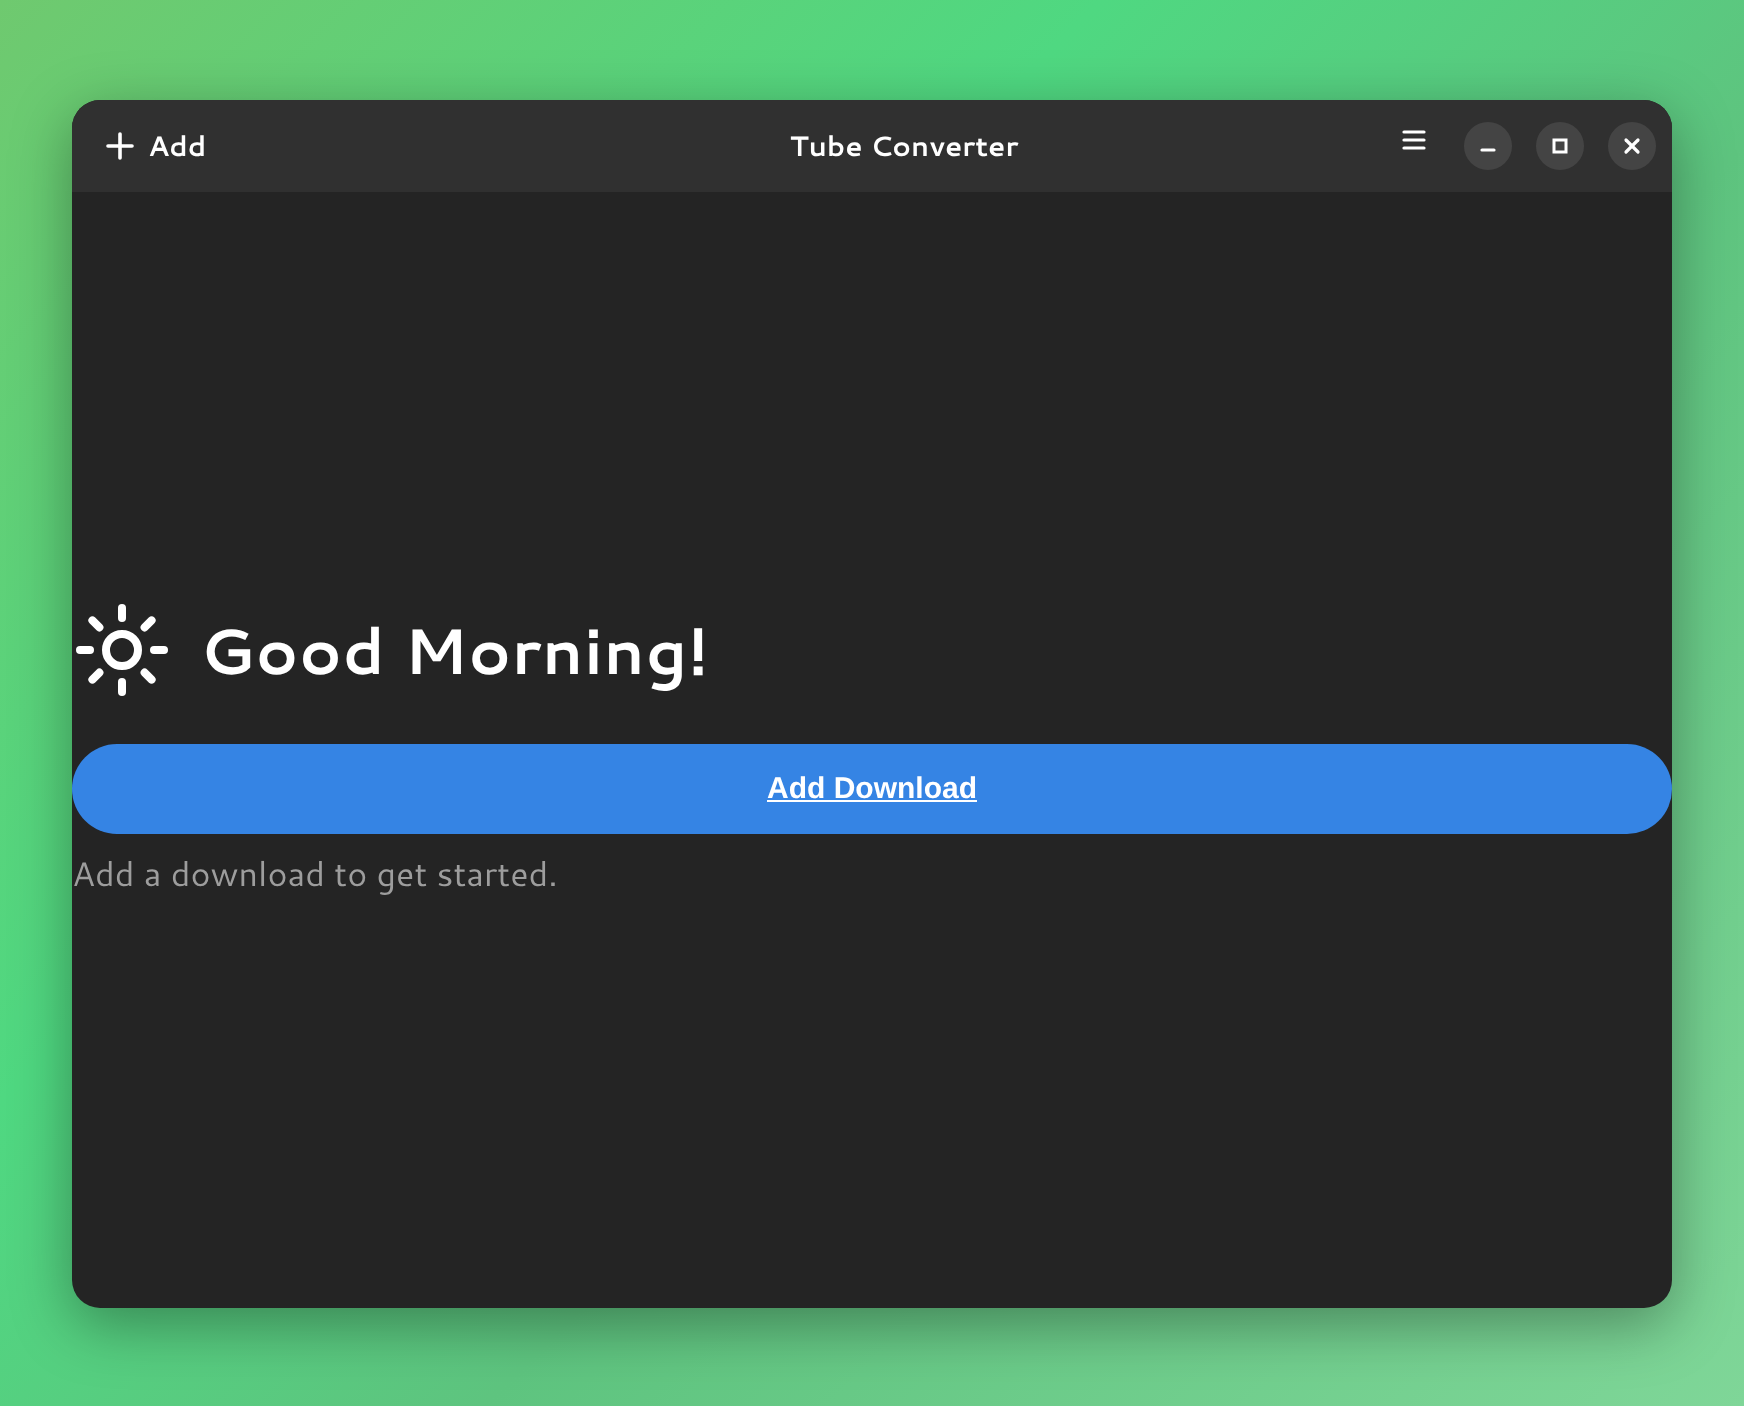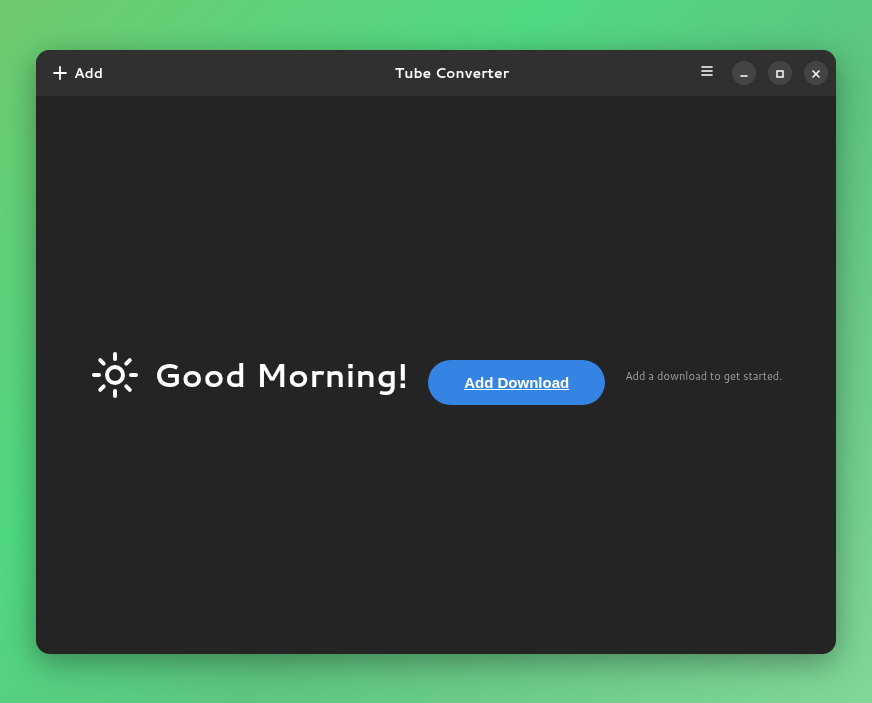--- a/index.html
+++ b/index.html
@@ -112,24 +112,23 @@
       display: flex;
       align-items: center;
       justify-content: center;
       cursor: pointer;
       color: #ffffff;
     }
 
     .content {
       flex: 1;
       display: flex;
-      flex-direction: row;
-      align-items: center;
-      justify-content: center;
-      gap: 20px;
+      flex-direction: column;
+      justify-content: center;
+      gap: 6px;
     }
 
     .greeting-row {
       display: flex;
       align-items: center;
       gap: 14px;
     }
 
     .sun-icon {
       width: 50px;
@@ -152,21 +151,21 @@
       padding: 14px 36px;
       border-radius: 26px;
       border: none;
       cursor: pointer;
       margin-top: 16px;
       text-decoration: underline;
     }
 
     .hint-text {
       color: #9d9d9d;
-      font-size: 11px;
+      font-size: 17px;
       margin-top: 2px;
     }
   </style>
 </head>
 <body>
 
 <div class="window">
   <div class="titlebar">
     <div class="titlebar-left">
       <div class="add-button">

